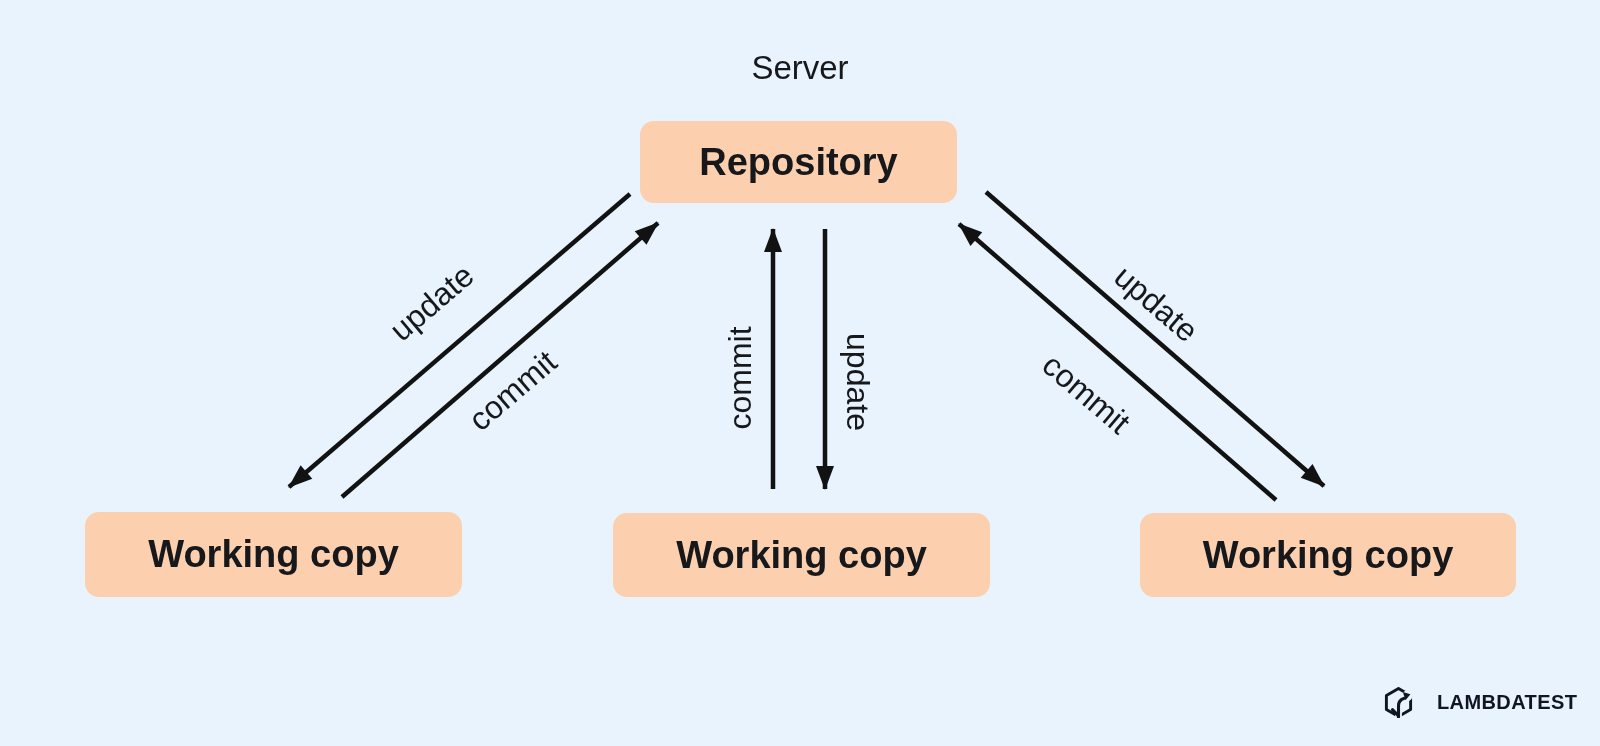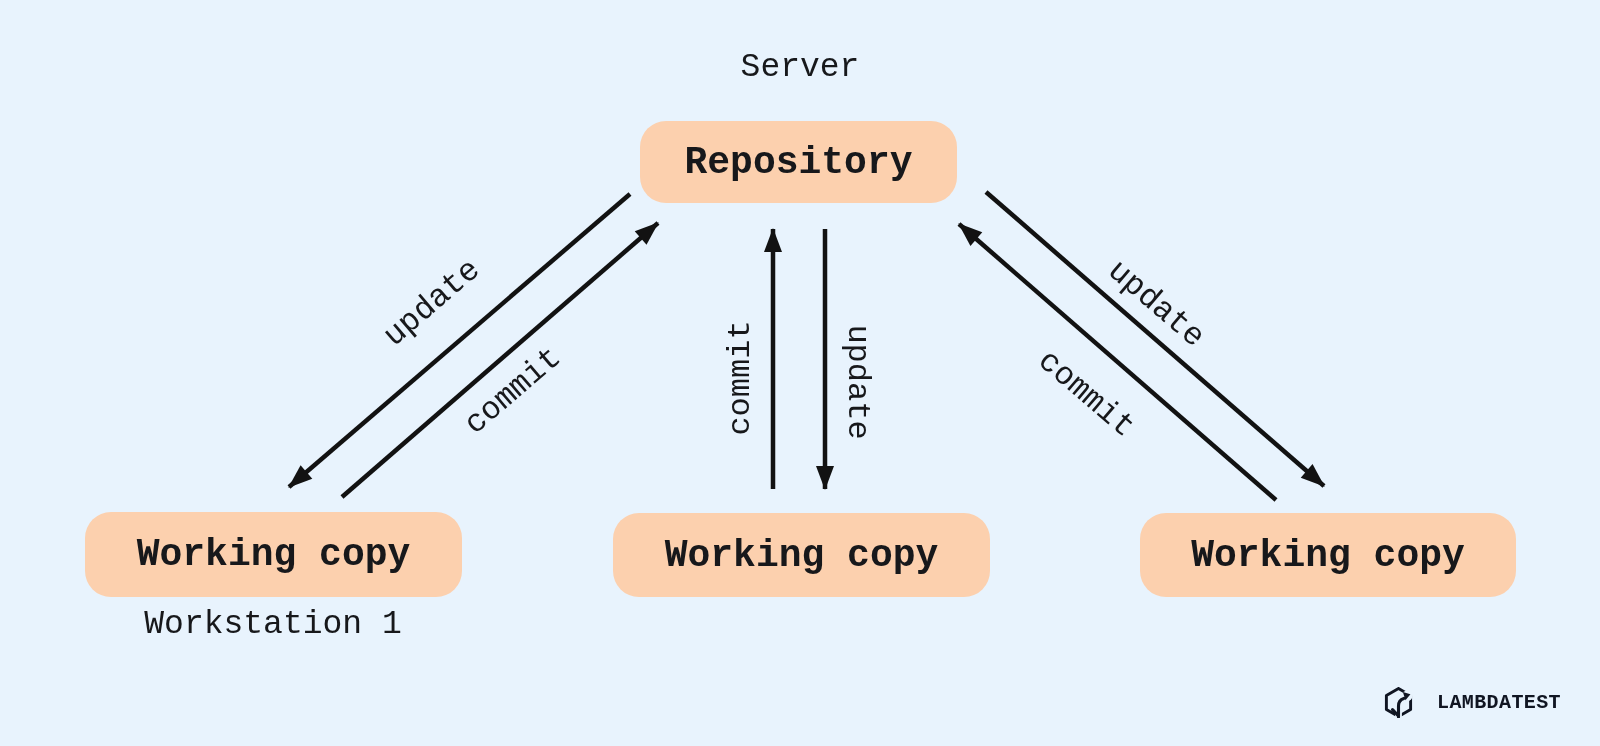--- a/index.html
+++ b/index.html
@@ -15,35 +15,34 @@
     font-family: "Liberation Sans", "DejaVu Sans", sans-serif;
     background: var(--background);
   }
   .canvas {
     position: relative;
     width: 1600px;
     height: 746px;
     background: var(--background);
     overflow: hidden;
     color: var(--text);
-    font-family: Liberation Mono, monospace;
   }
   .server-label {
     position: absolute;
     left: 800px;
     top: 50px;
     transform: translateX(-50%);
     font-size: 33px;
     line-height: 1.1;
     white-space: nowrap;
   }
   .node {
     position: absolute;
     background: var(--node-fill);
-    border-radius: 26px;
+    border-radius: 14px;
     display: flex;
     align-items: center;
     justify-content: center;
     font-weight: 700;
     font-size: 38px;
     color: var(--text);
     white-space: nowrap;
   }
   .node-repository { left: 640px; top: 121px; width: 317px; height: 82px; }
   .node-ws1 { left: 85px;   top: 512px; width: 377px; height: 85px; }
@@ -132,21 +131,20 @@
   <div class="node node-ws1">
     <span>Working copy</span>
   </div>
   <div class="node node-ws2">
     <span>Working copy</span>
   </div>
   <div class="node node-ws3">
     <span>Working copy</span>
   </div>
 
-  <div class="caption caption-ws1">Workstation 1</div>
 
   <div class="brand">
     <svg width="31" height="31" viewBox="0 0 32 32" aria-hidden="true">
       <polygon points="16,1.5 28.5,8.75 28.5,23.25 16,30.5 3.5,23.25 3.5,8.75" fill="none" stroke="var(--logo)" stroke-width="3" stroke-linejoin="round"></polygon>
       <circle cx="25" cy="9" r="5.5" fill="var(--background)"></circle>
       <path d="M16,32 L16,20 Q16,13 22.5,11.5 L27,10" fill="none" stroke="var(--background)" stroke-width="7"></path>
       <path d="M16,31 L16,19.5 Q16,13.5 21.5,11.8" fill="none" stroke="var(--logo)" stroke-width="3.2" stroke-linecap="round"></path>
       <polygon points="20.5,5.2 28.3,7.6 23.2,13.6" fill="var(--logo)"></polygon>
       <path d="M14.9,28.7 L9.8,23.4" fill="none" stroke="var(--logo)" stroke-width="3.2" stroke-linecap="round"></path>
     </svg>

